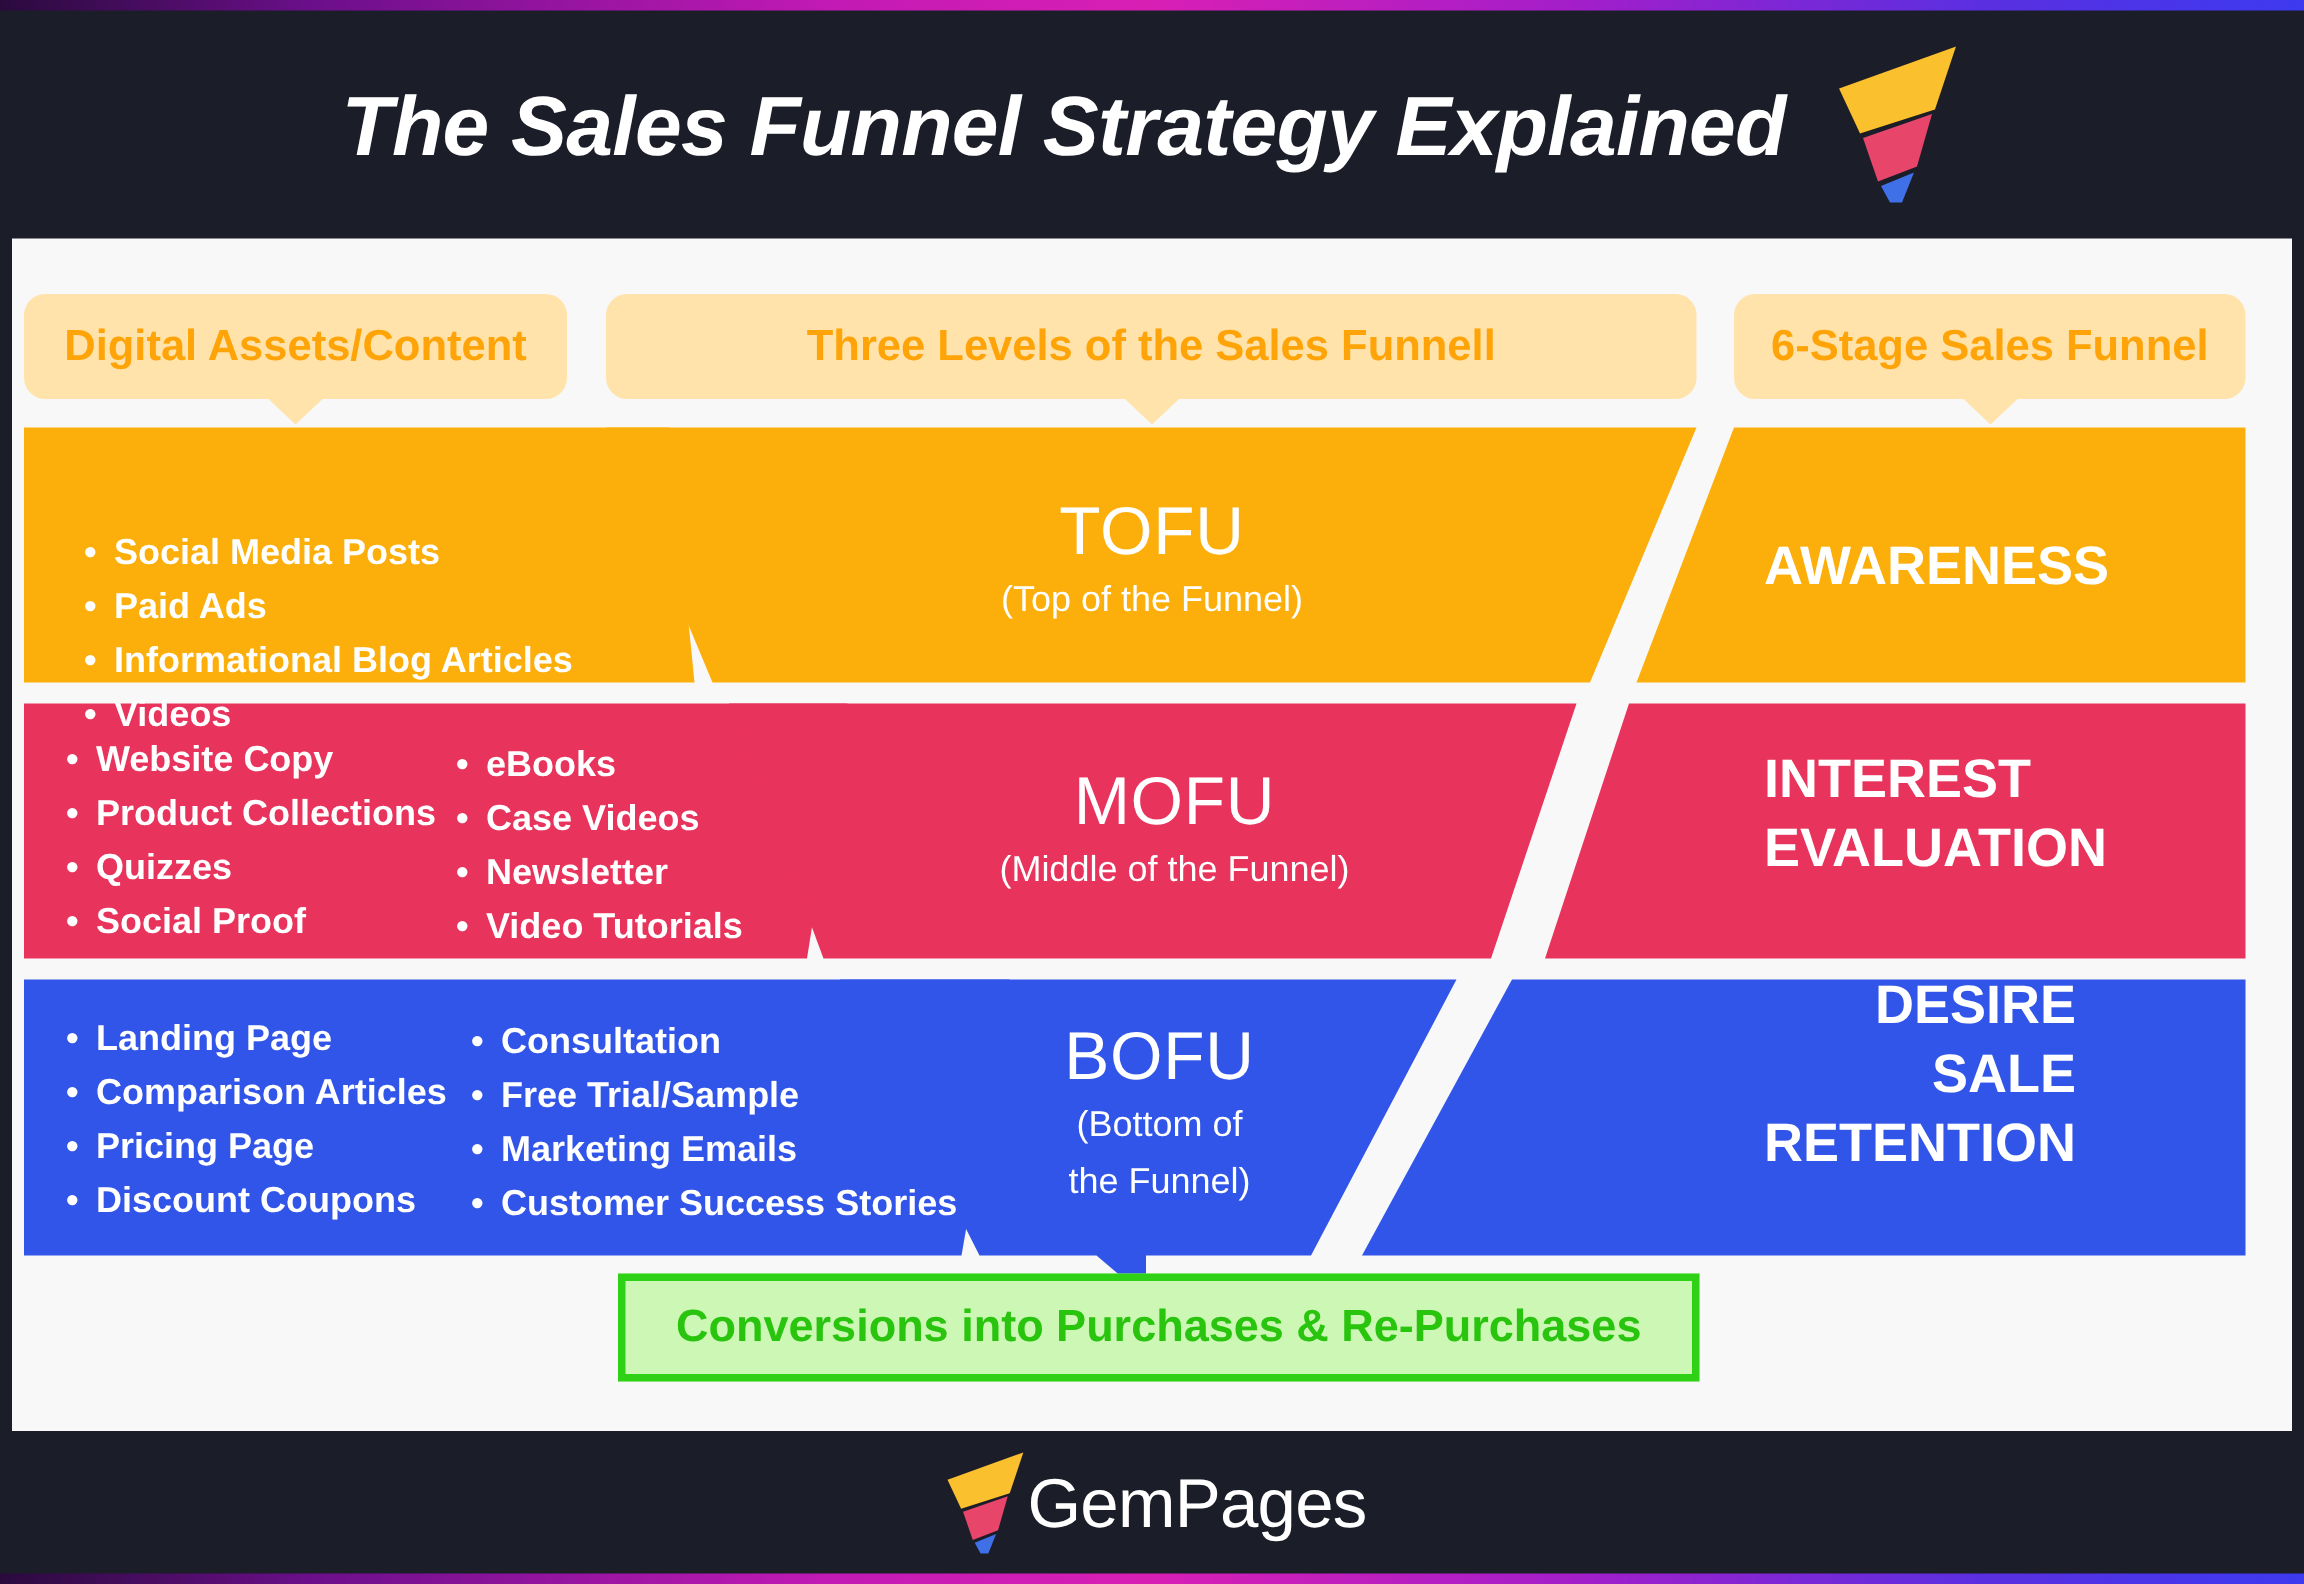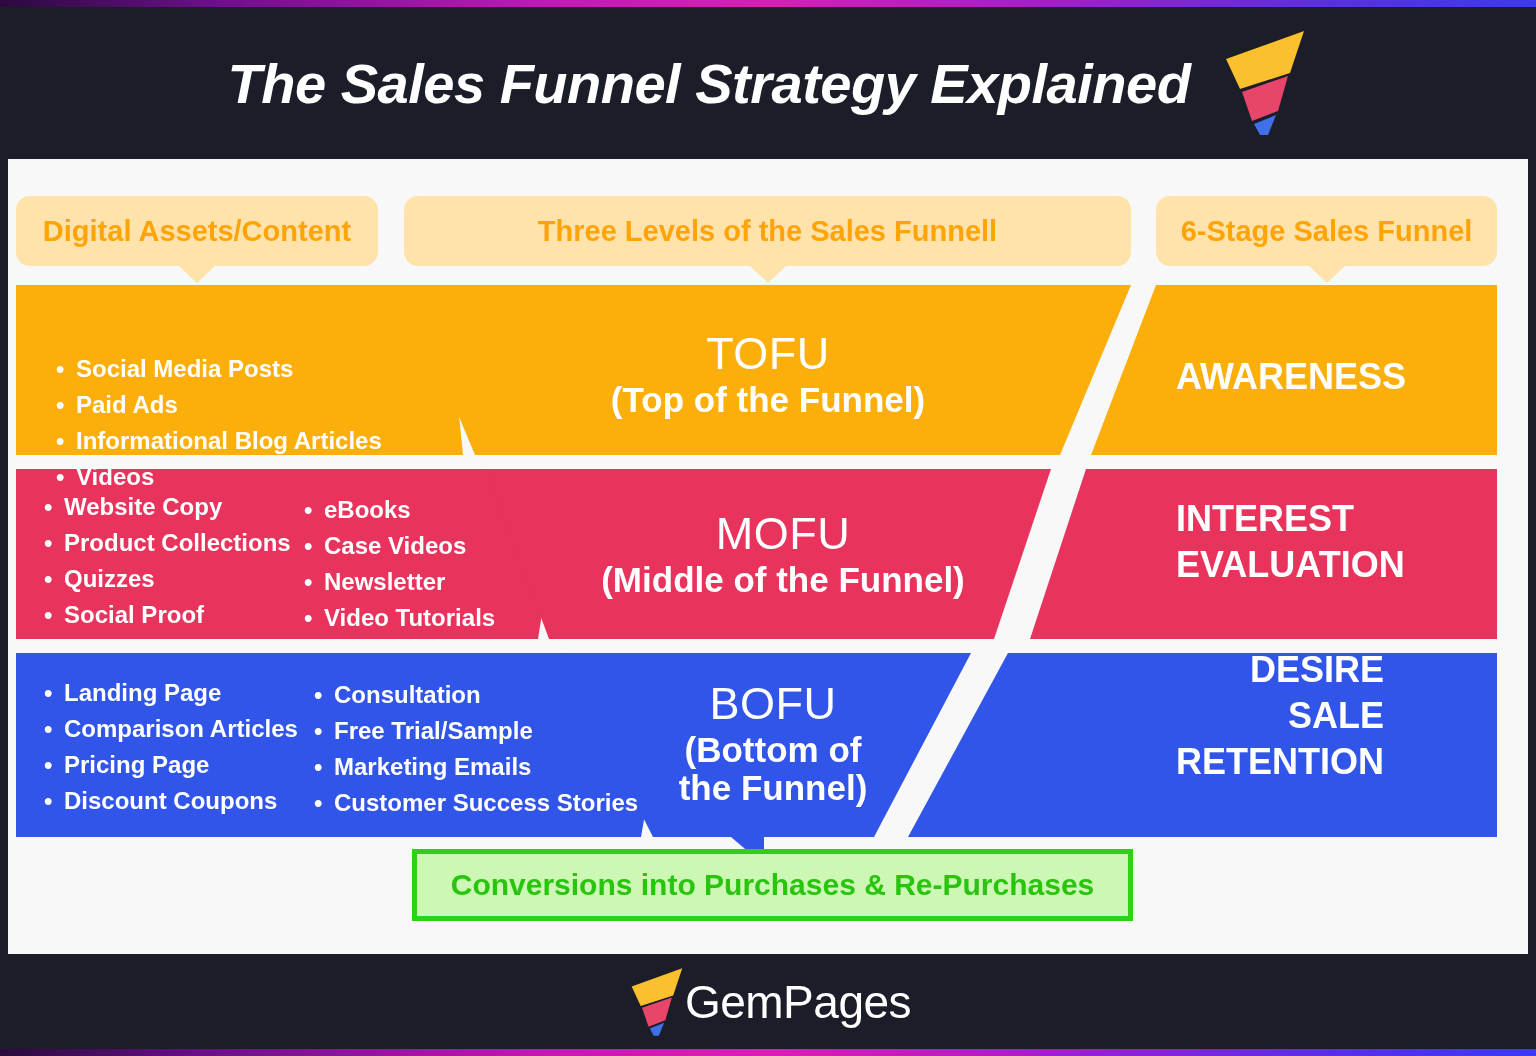--- a/index.html
+++ b/index.html
@@ -118,22 +118,22 @@
   }
   .center-label .big {
     display:block;
     font-size:45px;
     font-weight:normal;
     letter-spacing:0.5px;
     line-height:54px;
   }
   .center-label .small {
     display:block;
-    font-size:35px;
-    font-weight:bold;
+    font-size:24px;
+    font-weight:normal;
     line-height:38px;
   }
 
   .stage-label {
     position:absolute;
     color:#ffffff;
     font-size:36px;
     font-weight:bold;
     line-height:46px;
     white-space:nowrap;

